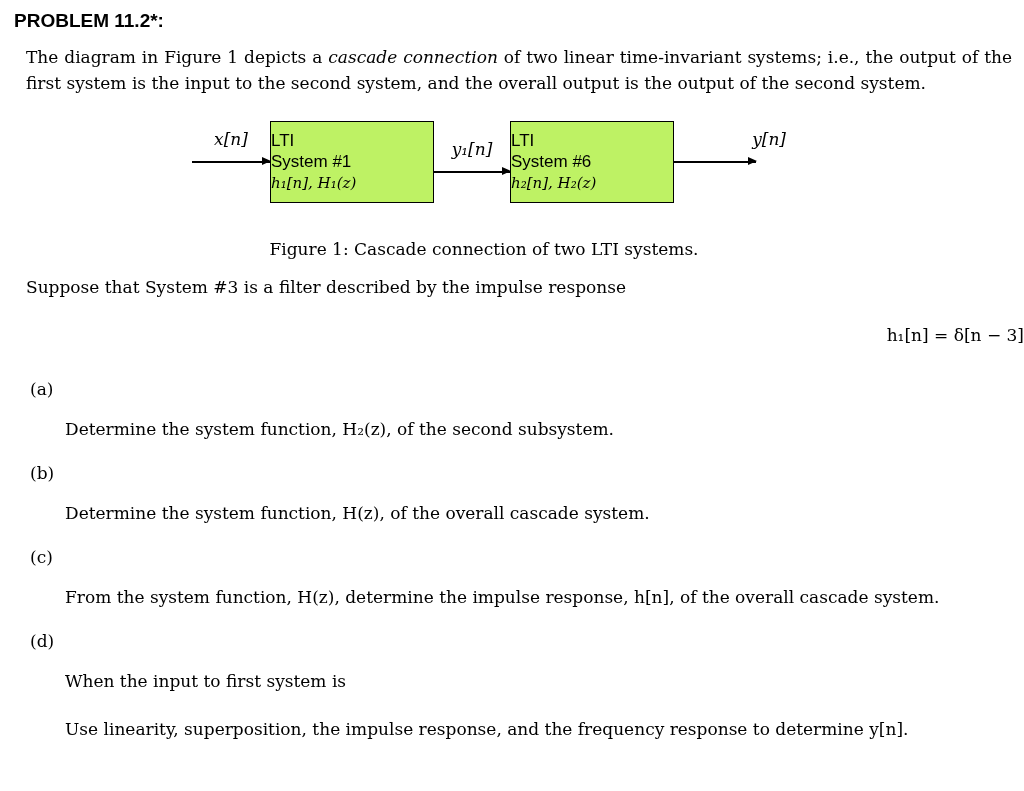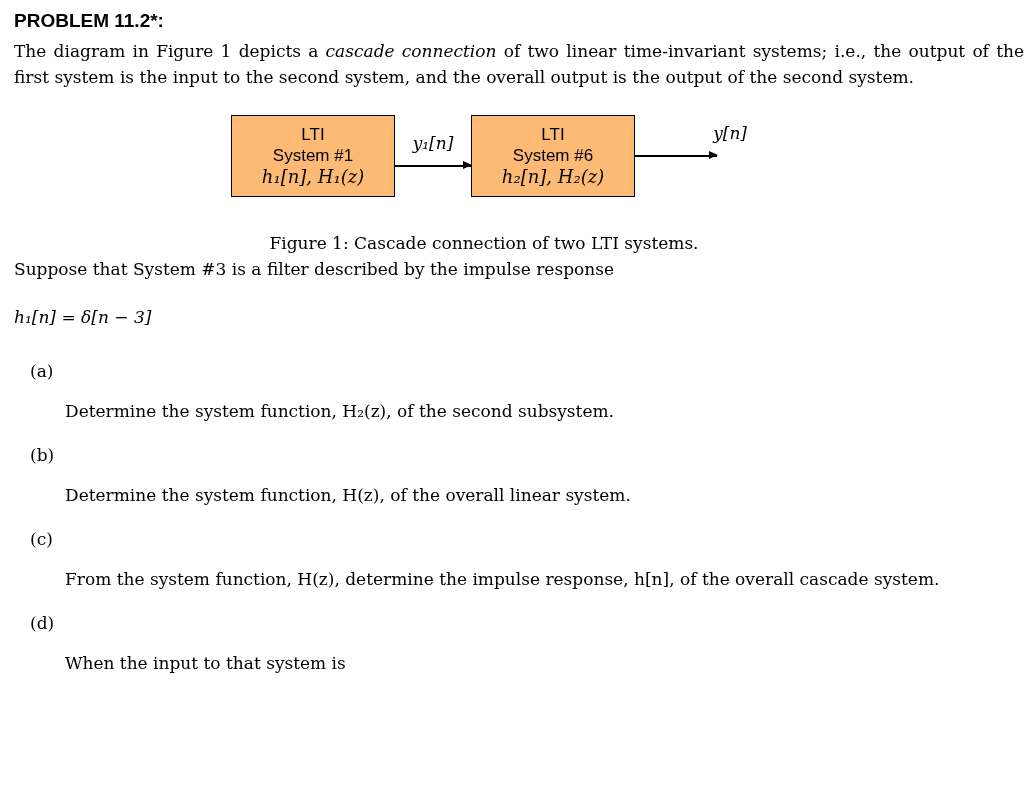--- a/index.html
+++ b/index.html
@@ -13,55 +13,55 @@
   .page { padding: 8px 0 10px 14px; }
 
   .title {
     font-family: "Liberation Sans", "DejaVu Sans", sans-serif;
     font-weight: bold;
     font-size: 19px;
     margin: 2px 0 6px 0;
   }
 
   p.body-text {
-    margin: 0;
+    margin: 12px;
     line-height: 26px;
     text-align: justify;
   }
   .em { font-style: italic; }
 
   
   .figure { margin-top: 16px; }
   .diagram-row {
     display: flex;
     align-items: center;
     justify-content: center;
     position: relative;
     left: -30px;
   }
   .box {
     flex: none;
     width: 162px;
     height: 80px;
     border: 1.5px solid #000;
-    background: #fdba74;
+    background: #bef264;
     display: flex;
     flex-direction: column;
-    align-items: center;
+    align-items: flex-start;
     justify-content: center;
     text-align: center;
   }
   .box .b1 {
     font-family: "Liberation Sans", "DejaVu Sans", sans-serif;
     font-size: 17px;
     line-height: 21px;
   }
   .box .b3 {
     font-style: italic;
-    font-size: 18px;
+    font-size: 15px;
     line-height: 22px;
   }
   .seg { position: relative; height: 80px; flex: none; }
   .seg-in  { width: 78px; }
   .seg-mid { width: 76px; margin-top: 20px; }
   .seg-out { width: 112px; }
   .line {
     position: absolute;
     top: 39px;
     left: 0;
@@ -99,22 +99,21 @@
   .caption {
     text-align: center;
     margin-top: 24px;
     position: relative;
     left: -35px;
     line-height: 26px;
   }
 
   
   .eq {
-    text-align: left;
-    font-style: italic;
+    text-align: right;
     font-size: 17px;
     line-height: 26px;
     margin: 22px 0;
   }
   .eq-after-parts { margin: 22px 0 22px 0; }
 
   
   .para-sys1 { margin-top: 24px; }
 
   
@@ -147,20 +146,24 @@
 
 <div class="page">
 
   <div class="title">PROBLEM 11.2*:</div>
 
   <p class="body-text"><span>The diagram in Figure 1 depicts a </span><span class="em">cascade connection</span><span> of two linear time-invariant systems; i.e., the output of the first system is the input to the second system, and the overall output is the output of the second system.</span></p>
 
   <div class="figure">
     <div class="diagram-row">
 
+      <div class="seg seg-in">
+        <span class="slabel">x[n]</span>
+        <div class="line"></div>
+      </div>
 
       <div class="box">
         <span class="b1">LTI</span>
         <span class="b1">System #1</span>
         <span class="b3">h₁[n], H₁(z)</span>
       </div>
 
       <div class="seg seg-mid">
         <span class="slabel">y₁[n]</span>
         <div class="line"></div>
@@ -189,30 +192,31 @@
 
   <div class="plist">
 
     <div class="item">
       <span class="ilabel">(a)</span>
       <span class="itext">Determine the system function, H₂(z), of the second subsystem.</span>
     </div>
 
     <div class="item">
       <span class="ilabel">(b)</span>
-      <span class="itext">Determine the system function, H(z), of the overall linear system.</span>
+      <span class="itext">Determine the system function, H(z), of the overall cascade system.</span>
     </div>
 
     <div class="item">
       <span class="ilabel">(c)</span>
       <span class="itext">From the system function, H(z), determine the impulse response, h[n], of the overall cascade system.</span>
     </div>
 
     <div class="item">
       <span class="ilabel">(d)</span>
-      <span class="itext">When the input to that system is</span>
+      <span class="itext">When the input to first system is</span>
     </div>
 
   </div>
 
 
+  <p class="body-text closing">Use linearity, superposition, the impulse response, and the frequency response to determine y[n].</p>
 
 </div>
 
 </body></html>

